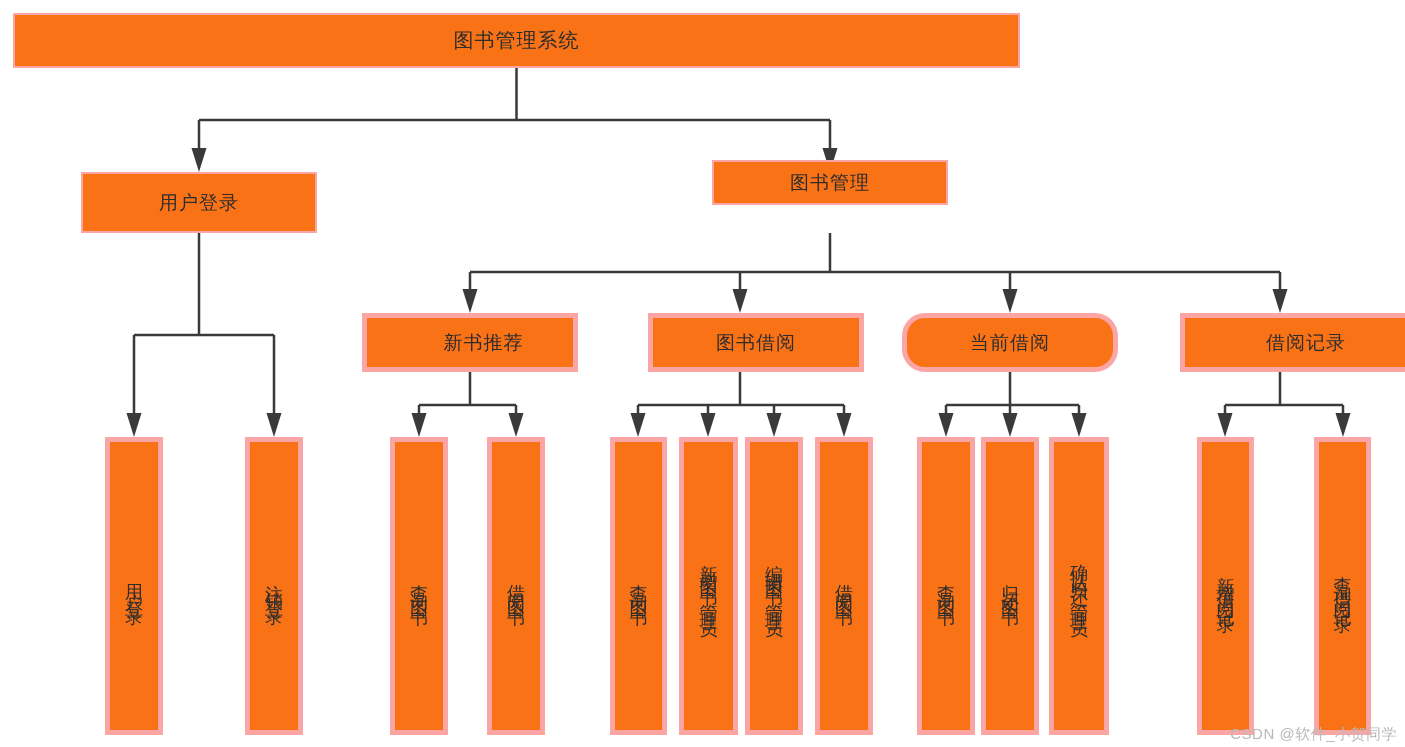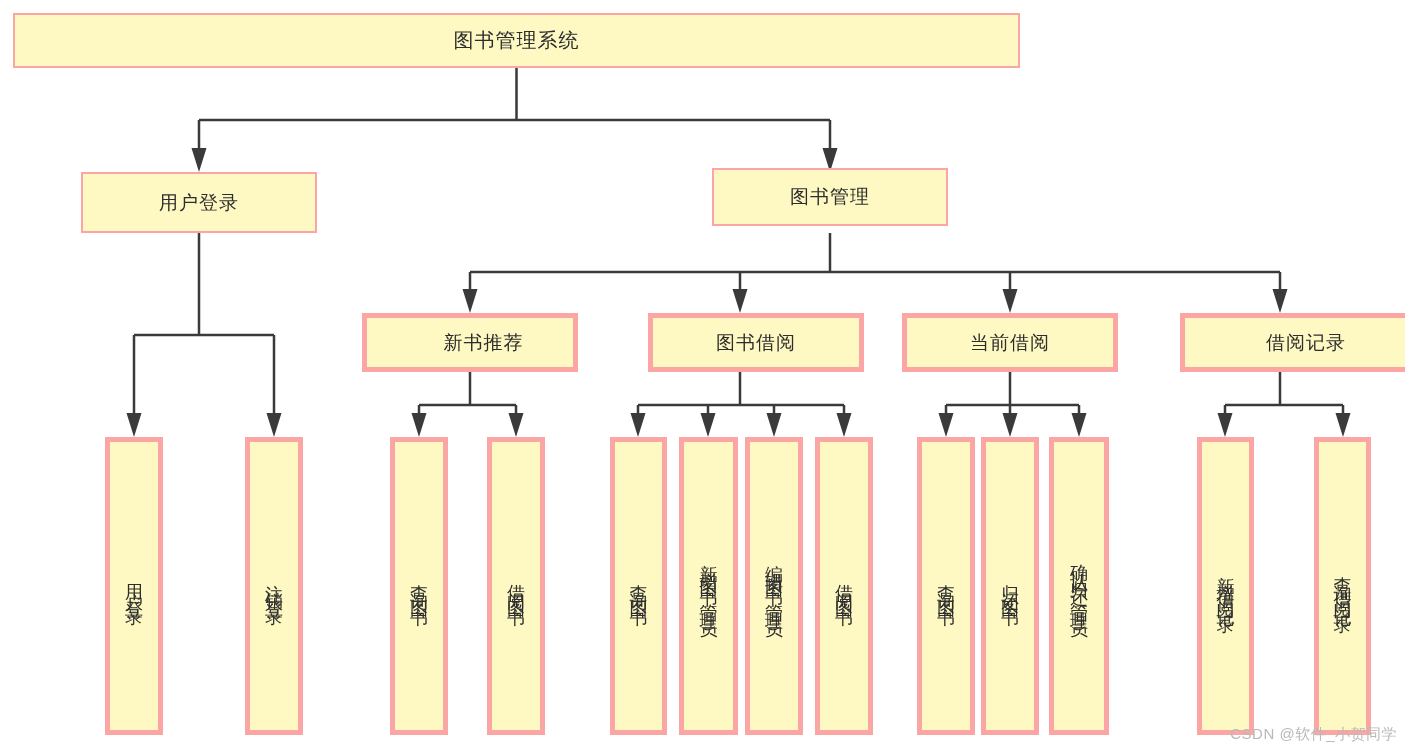--- a/index.html
+++ b/index.html
@@ -2,21 +2,21 @@
 <html><head>
 <meta charset="utf-8">
 <style>
   html,body { margin:0; padding:0; background:#ffffff; }
   .canvas {
     position:relative; width:1405px; height:747px; background:#ffffff;
     font-family:"Liberation Sans", sans-serif; color:#2d2d2d; overflow:hidden;
   }
   svg.edges { position:absolute; left:0; top:0; z-index:0; }
   .node {
-    position:absolute; box-sizing:border-box; background:#fef9c3;
+    position:absolute; box-sizing:border-box; background:#f97316;
     border:5px solid #fca5a5; display:flex; align-items:center; justify-content:center;
     z-index:1; text-align:center;
   }
   .node.l1 { border-width:2.5px; font-size:20px; letter-spacing:1px; }
   .node.l2 { border-width:2.5px; font-size:19px; letter-spacing:1px; }
   .node.l3 { font-size:19px; letter-spacing:1px; }
   .node.leaf span {
     writing-mode:vertical-rl; text-orientation:mixed;
     font-size:18px; letter-spacing:8px; line-height:1;
   }
@@ -70,31 +70,31 @@
     </g>
   </svg>
 
   <div class="node l1" style="left:13px; top:13px; width:1007px; height:55px;">
     <span>图书管理系统</span>
   </div>
 
   <div class="node l2" style="left:81px; top:172px; width:236px; height:61px;">
     <span>用户登录</span>
   </div>
-  <div class="node l2" style="left:712px; top:168px; width:236px; height:58px;">
+  <div class="node l2" style="left:712px; top:160px; width:236px; height:45px;">
     <span>图书管理</span>
   </div>
 
   <div class="node l3" style="left:362px; top:313px; width:216px; height:59px;padding-left:27px;">
     <span>新书推荐</span>
   </div>
   <div class="node l3" style="left:632px; top:313px; width:216px; height:59px;margin-left:16px;">
     <span>图书借阅</span>
   </div>
-  <div class="node l3" style="left:902px; top:313px; width:216px; height:59px;">
+  <div class="node l3" style="left:902px; top:313px; width:216px; height:59px;border-radius:23px;">
     <span>当前借阅</span>
   </div>
   <div class="node l3" style="left:1172px; top:313px; width:252px; height:59px;margin-left:8px;">
     <span>借阅记录</span>
   </div>
 
   <div class="node leaf" style="left:105px; top:437px; width:58px; height:298px;">
     <span>用户登录</span>
   </div>
   <div class="node leaf" style="left:245px; top:437px; width:58px; height:298px;">

